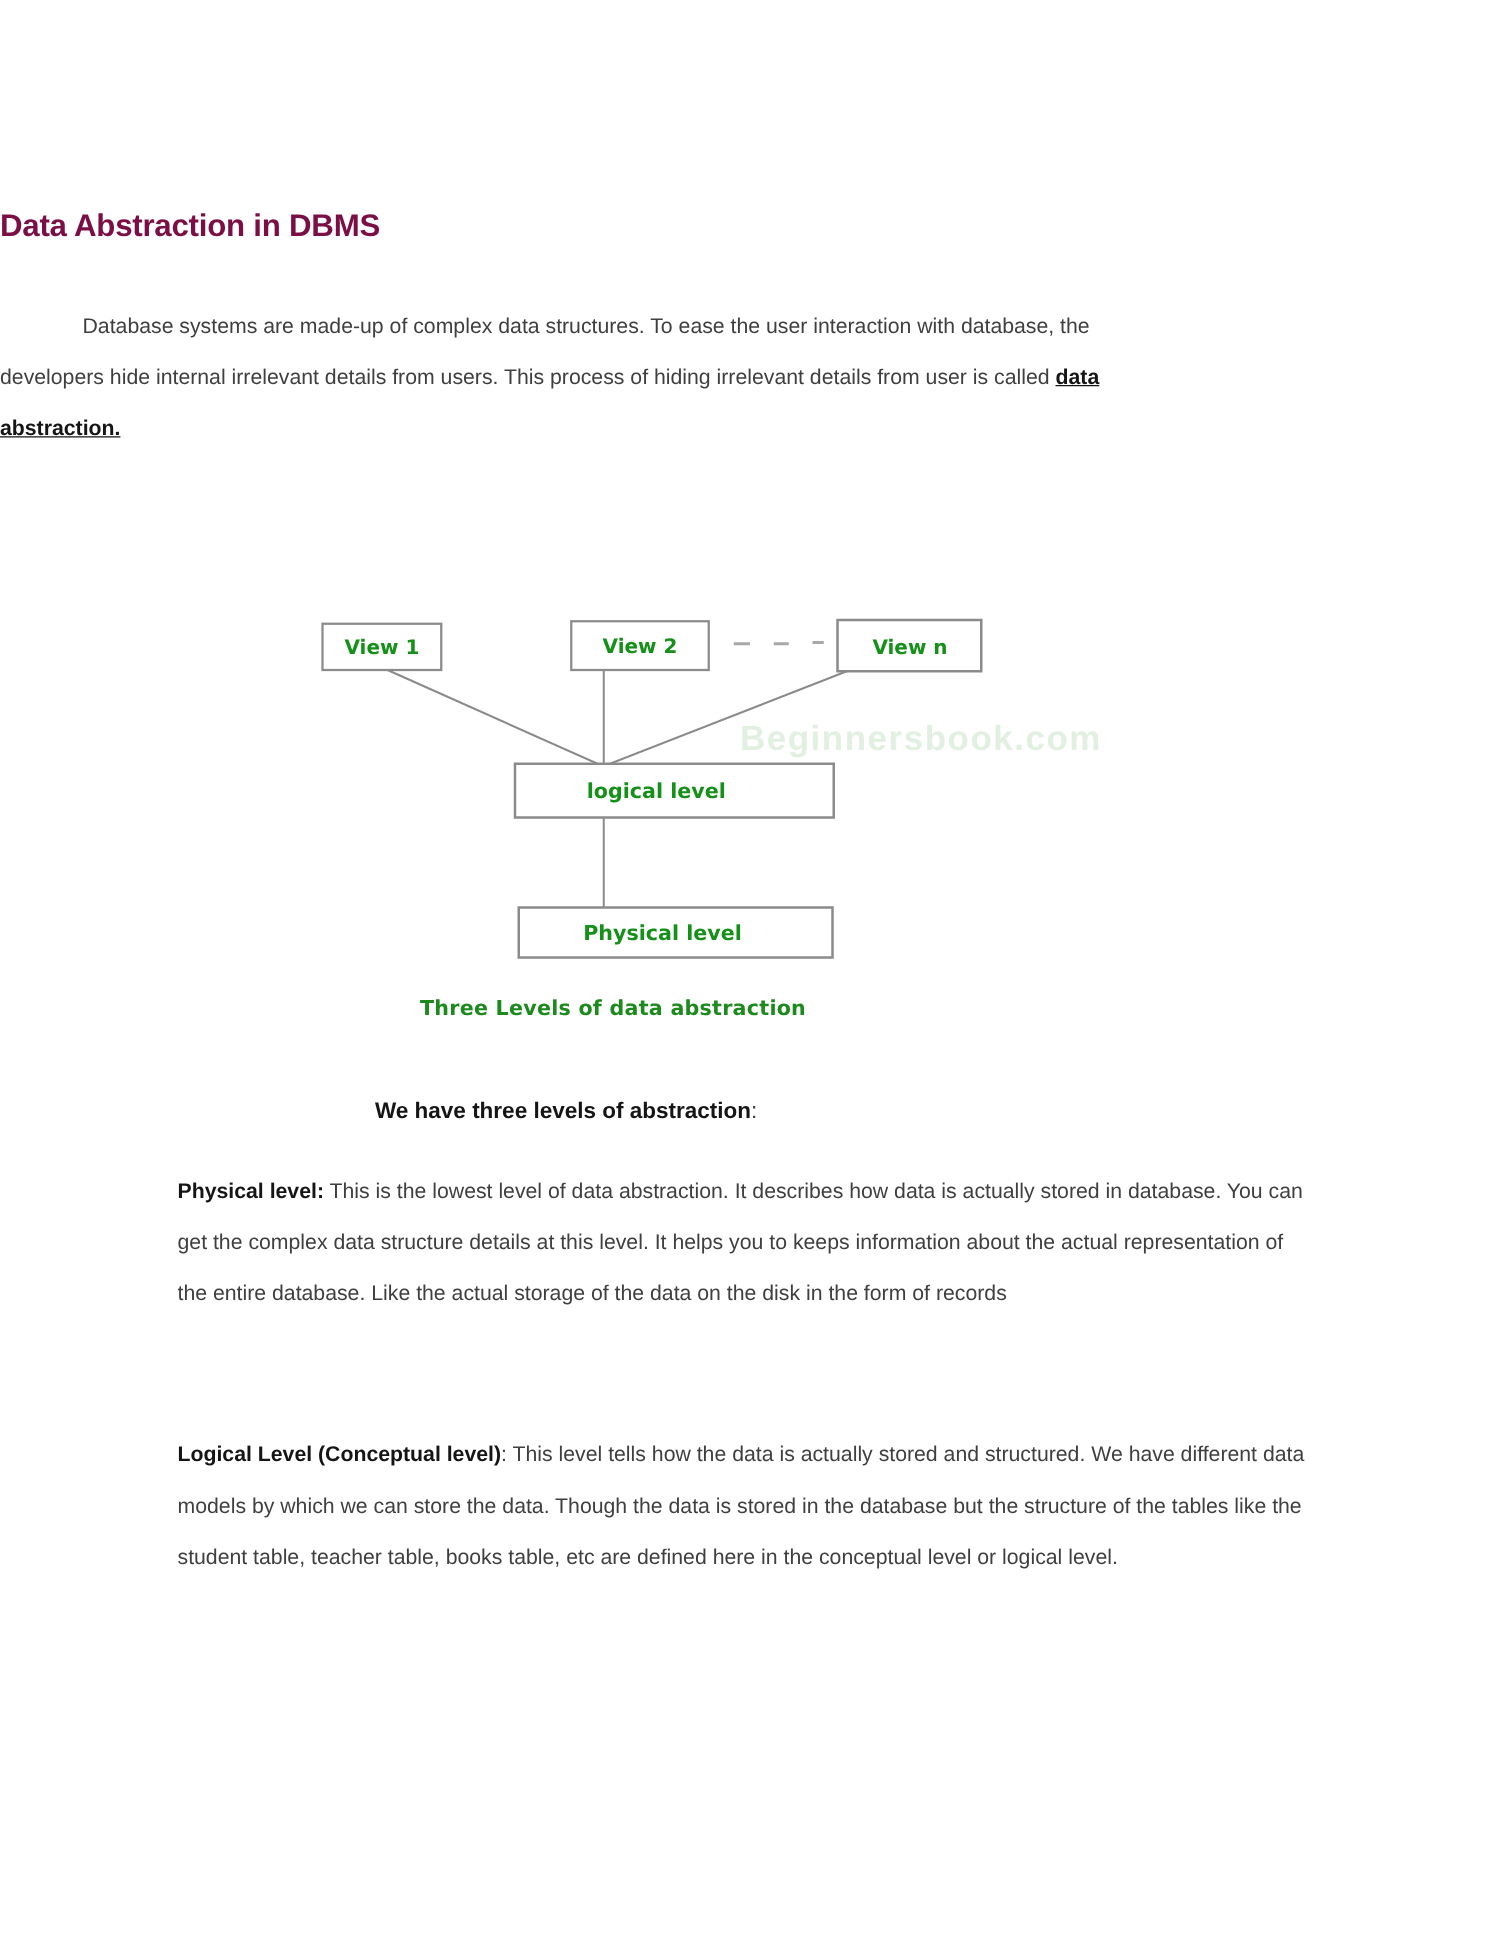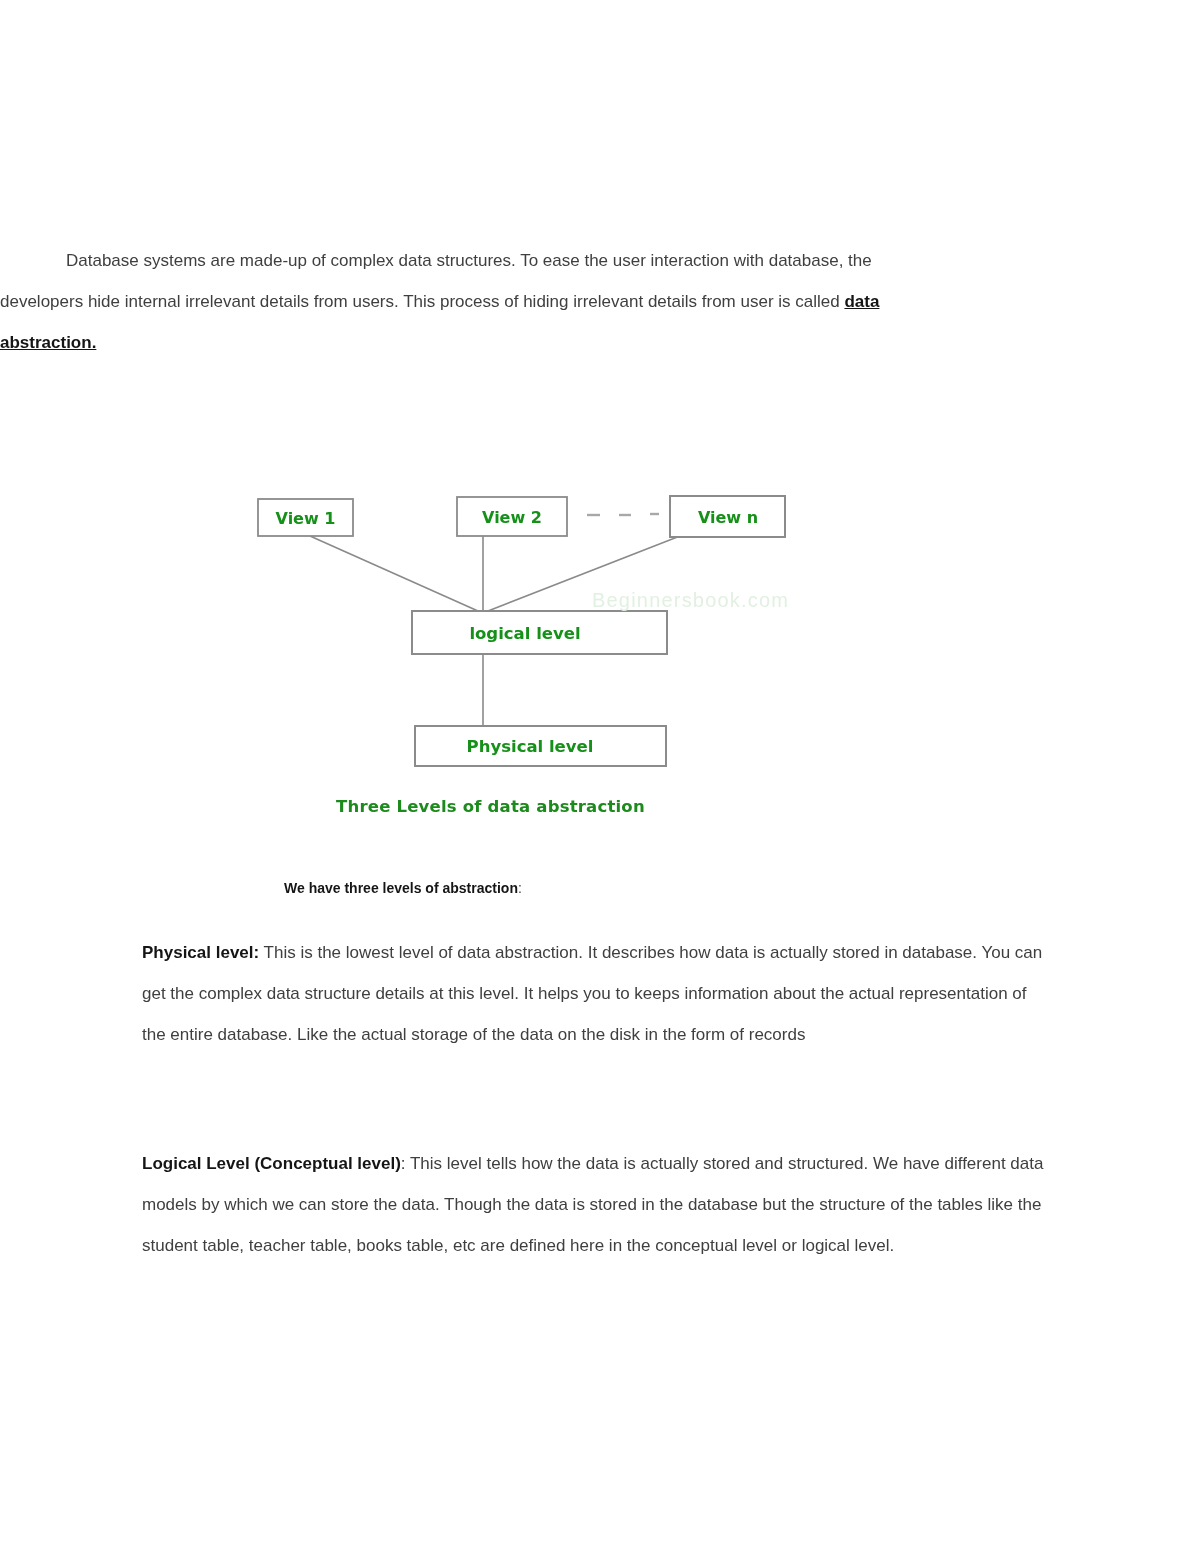--- a/index.html
+++ b/index.html
@@ -53,23 +53,23 @@
   .par-intro .indent { display: inline-block; width: 66px; }
 
   .strong-ul {
     font-weight: bold;
     color: #151515;
     text-decoration: underline;
   }
 
   .subhead {
     position: absolute;
-    left: 142px;
+    left: 158px;
     top: 873px;
-    font-size: 14px;
+    font-size: 18px;
     color: #1d1d1d;
     line-height: 30px;
   }
   .subhead .indent-head { display: inline-block; width: 142px; }
   .subhead b { font-weight: bold; color: #151515; }
   .subhead .colon { font-weight: normal; color: #3f3f3f; }
 
   .par-physical {
     position: absolute;
     left: 142px;
@@ -90,23 +90,23 @@
     left: 240px;
     top: 470px;
     width: 660px;
     height: 360px;
   }
   .diagram svg { display: block; }
 
   .wm {
     position: absolute;
     left: 352px;
-    top: 119px;
-    font-size: 20px;
-    font-weight: normal;
+    top: 105px;
+    font-size: 28px;
+    font-weight: bold;
     color: #e2f0e2;
     letter-spacing: 1.2px;
     white-space: nowrap;
   }
 
   .dbox-label {
     font-family: "DejaVu Sans", sans-serif;
     font-weight: bold;
     fill: #159018;
   }
@@ -116,20 +116,21 @@
     fill: #1d8a1d;
     font-size: 16.5px;
     letter-spacing: 0.2px;
   }
 </style>
 </head>
 <body>
 
 <div class="page">
 
+  <h1 class="doc-title">Data Abstraction in DBMS</h1>
 
   <p class="body-par par-intro"><span class="indent"></span><span>Database systems are made-up of complex data structures. To ease the user interaction with database, the developers hide internal irrelevant details from users. This process of hiding irrelevant details from user is called </span><span class="strong-ul">data abstraction.</span></p>
 
   <div class="diagram">
 
     <div class="wm">Beginnersbook.com</div>
 
     <svg width="660" height="360" viewBox="0 0 660 360" xmlns="http://www.w3.org/2000/svg">
 
       <g stroke="#8a8a8a" stroke-width="1.6" fill="none">

